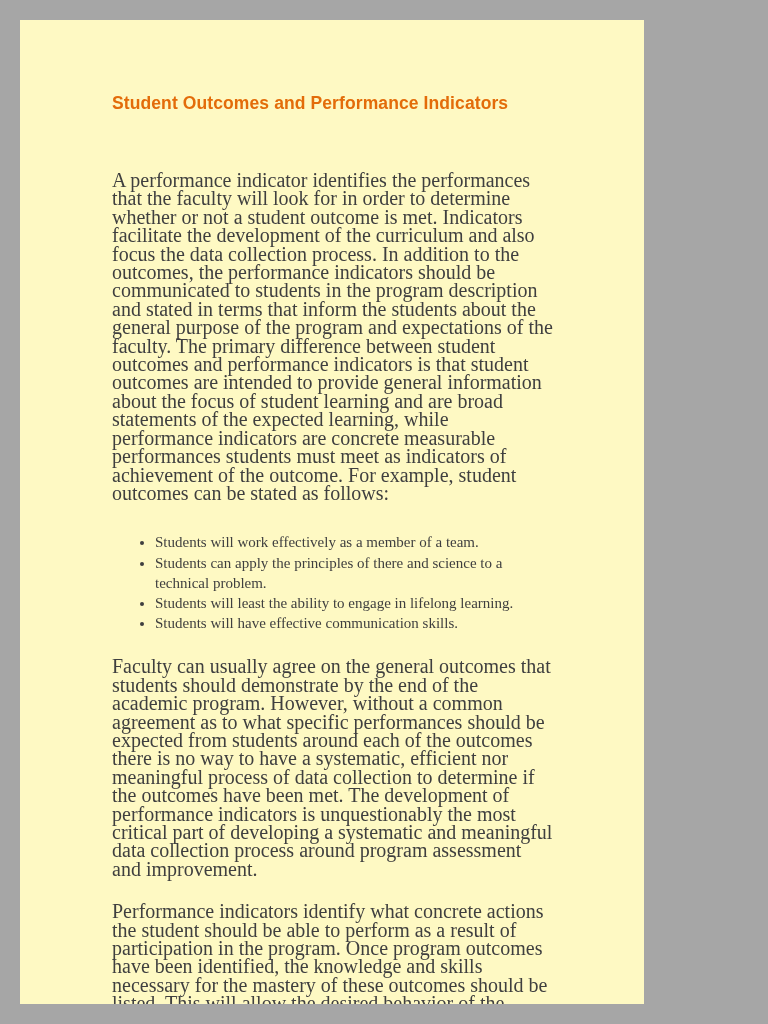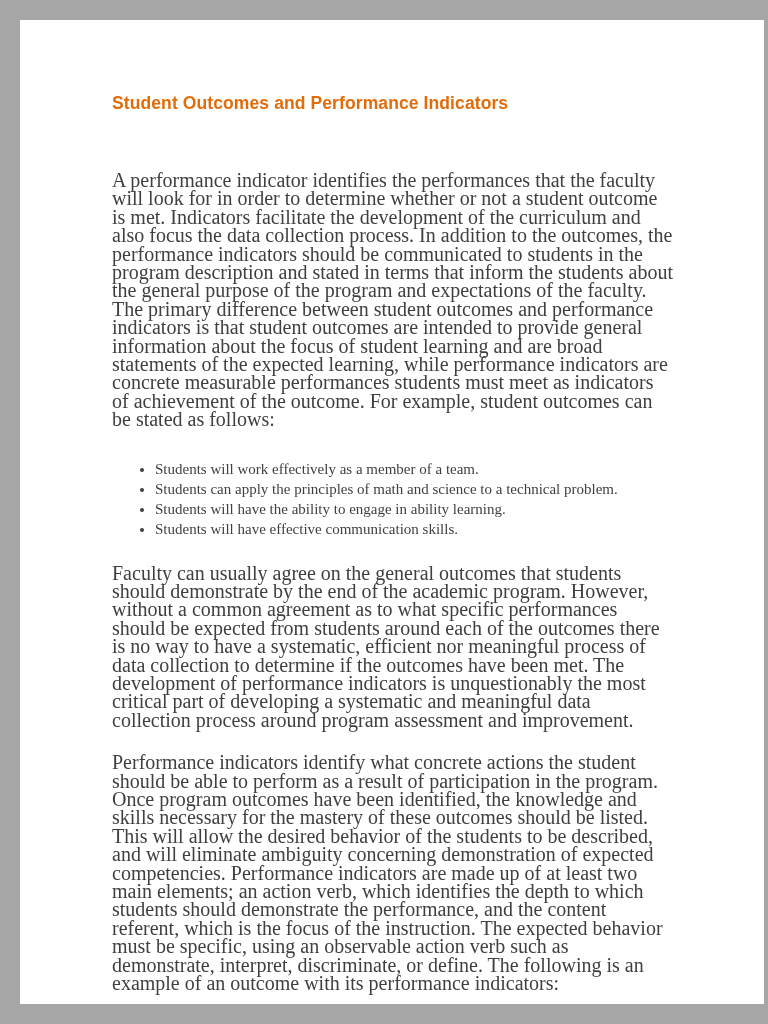--- a/index.html
+++ b/index.html
@@ -13,22 +13,22 @@
     height: 1024px;
     overflow: hidden;
   }
   .viewer {
     width: 768px;
     height: 1024px;
     box-sizing: border-box;
     padding: 20px;
   }
   .page {
-    background: #ffffff;
-    width: 744px;
+    background: #fef9c3;
+    width: 624px;
     height: 984px;
     box-sizing: border-box;
     padding: 73px 90px 18px 92px;
     overflow: hidden;
   }
   .doc-title {
     font-family: "Liberation Sans", sans-serif;
     font-weight: bold;
     font-size: 17.5px;
     color: #e36c0a;
@@ -59,22 +59,22 @@
 
 <div class="viewer">
   <div class="page">
 
     <h1 class="doc-title">Student Outcomes and Performance Indicators</h1>
 
     <p class="body-text">A performance indicator identifies the performances that the faculty will look for in order to determine whether or not a student outcome is met. Indicators facilitate the development of the curriculum and also focus the data collection process. In addition to the outcomes, the performance indicators should be communicated to students in the program description and stated in terms that inform the students about the general purpose of the program and expectations of the faculty. The primary difference between student outcomes and performance indicators is that student outcomes are intended to provide general information about the focus of student learning and are broad statements of the expected learning, while performance indicators are concrete measurable performances students must meet as indicators of achievement of the outcome. For example, student outcomes can be stated as follows:</p>
 
     <ul class="bullet-list">
       <li>Students will work effectively as a member of a team.</li>
-      <li>Students can apply the principles of math and science to a technical problem.</li>
-      <li>Students will have the ability to engage in ability learning.</li>
+      <li>Students can apply the principles of there and science to a technical problem.</li>
+      <li>Students will least the ability to engage in lifelong learning.</li>
       <li>Students will have effective communication skills.</li>
     </ul>
 
     <p class="body-text">Faculty can usually agree on the general outcomes that students should demonstrate by the end of the academic program. However, without a common agreement as to what specific performances should be expected from students around each of the outcomes there is no way to have a systematic, efficient nor meaningful process of data collection to determine if the outcomes have been met. The development of performance indicators is unquestionably the most critical part of developing a systematic and meaningful data collection process around program assessment and improvement.</p>
 
     <p class="body-text">Performance indicators identify what concrete actions the student should be able to perform as a result of participation in the program. Once program outcomes have been identified, the knowledge and skills necessary for the mastery of these outcomes should be listed. This will allow the desired behavior of the students to be described, and will eliminate ambiguity concerning demonstration of expected competencies. Performance indicators are made up of at least two main elements; an action verb, which identifies the depth to which students should demonstrate the performance, and the content referent, which is the focus of the instruction. The expected behavior must be specific, using an observable action verb such as demonstrate, interpret, discriminate, or define. The following is an example of an outcome with its performance indicators:</p>
 
   </div>
 </div>
 

